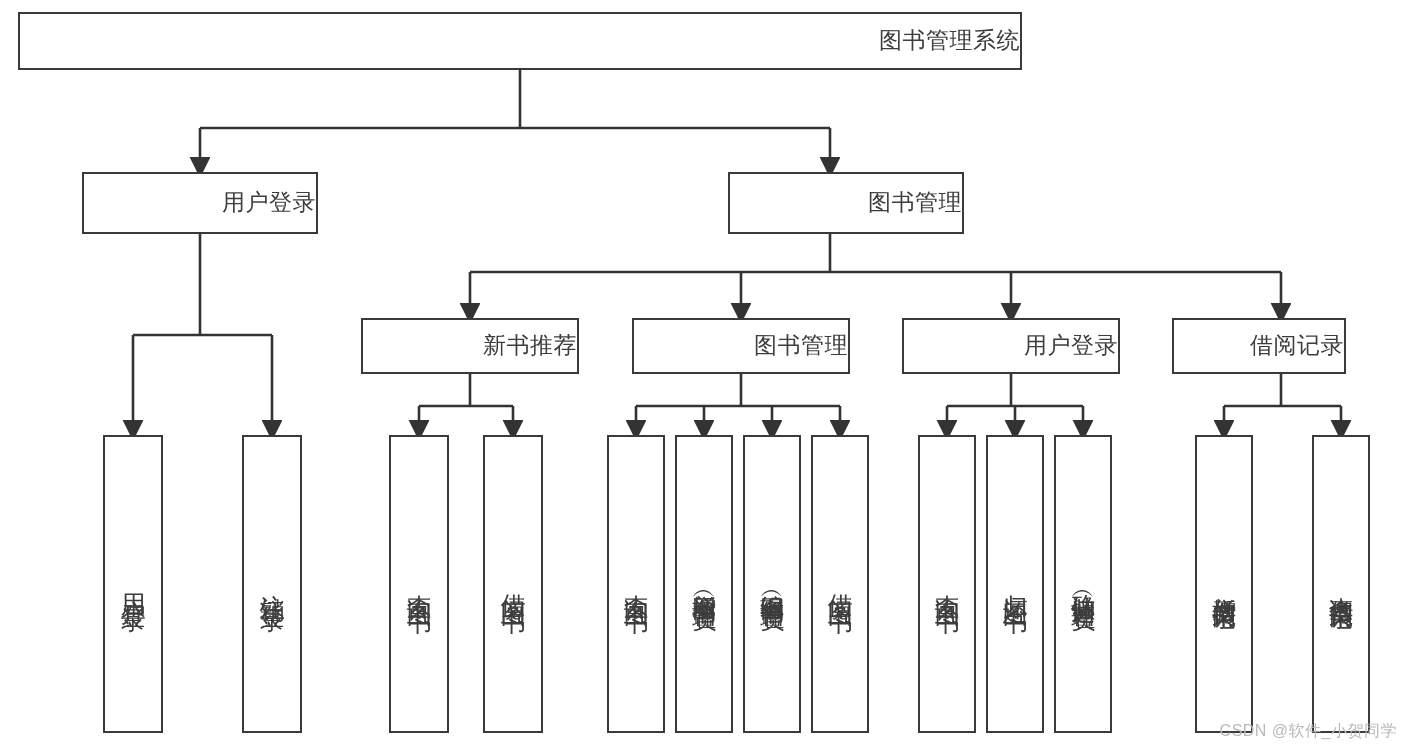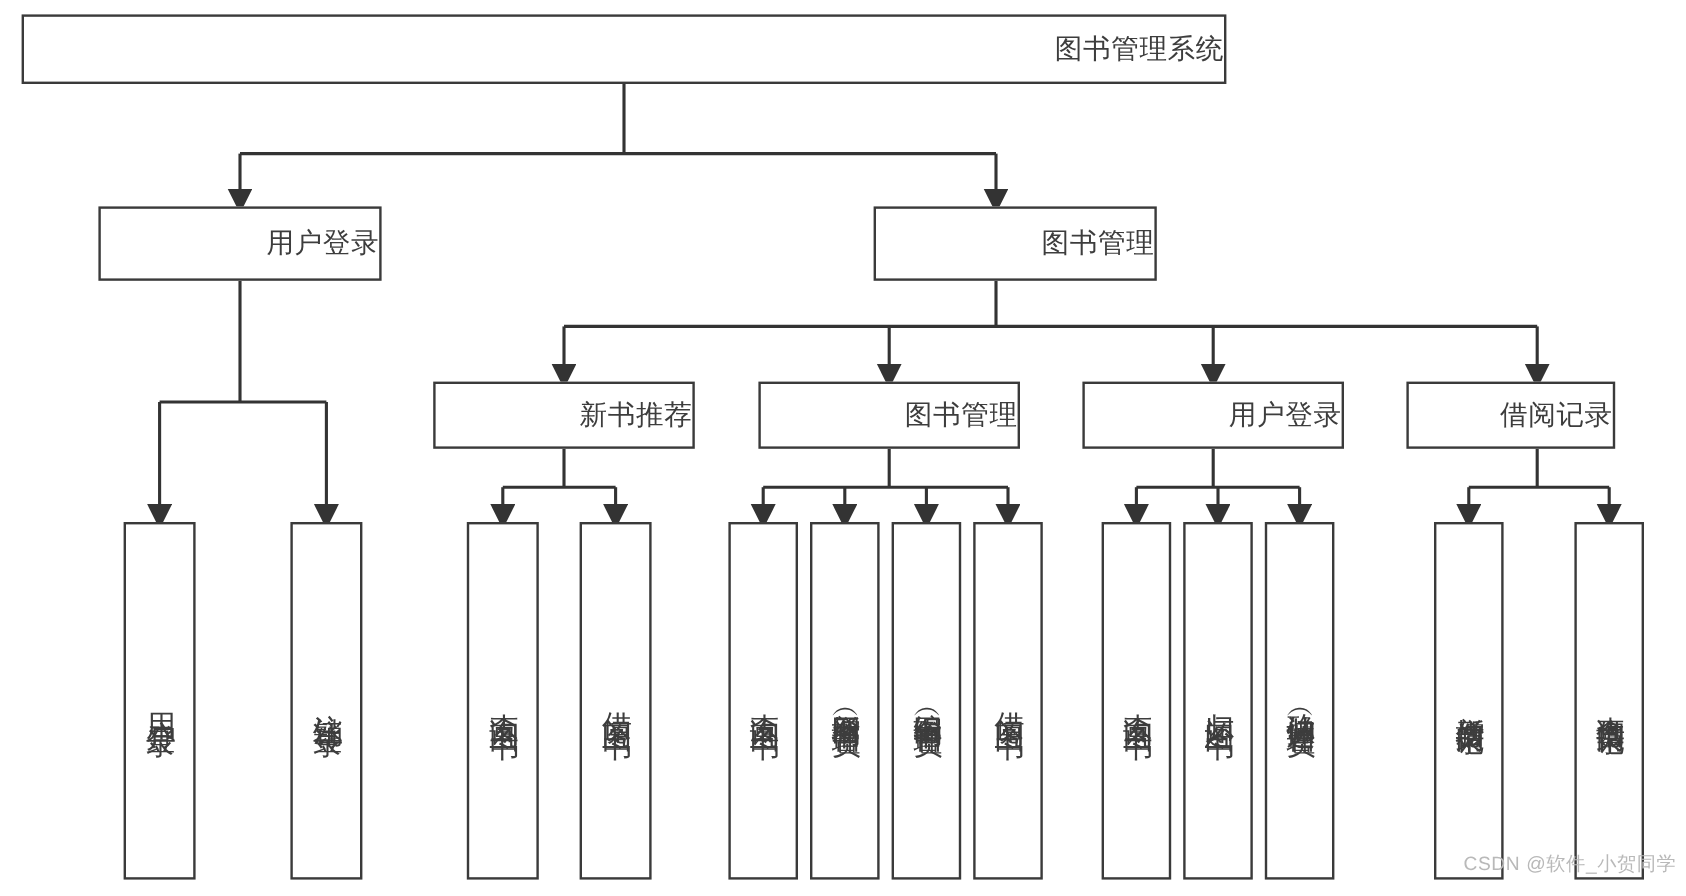--- a/index.html
+++ b/index.html
@@ -50,21 +50,21 @@
     white-space: nowrap;
     padding: 4px 0;
   }
   .node-v.tight {
     letter-spacing: 2px;
     font-size: 24px;
   }
   .watermark {
     position: absolute;
     right: 8px;
-    bottom: 16px;
+    bottom: 5px;
     font-size: 16px;
     color: #b9b9b9;
     white-space: nowrap;
     letter-spacing: 0.5px;
   }
 </style>
 </head>
 <body>
 
 <div id="canvas">

